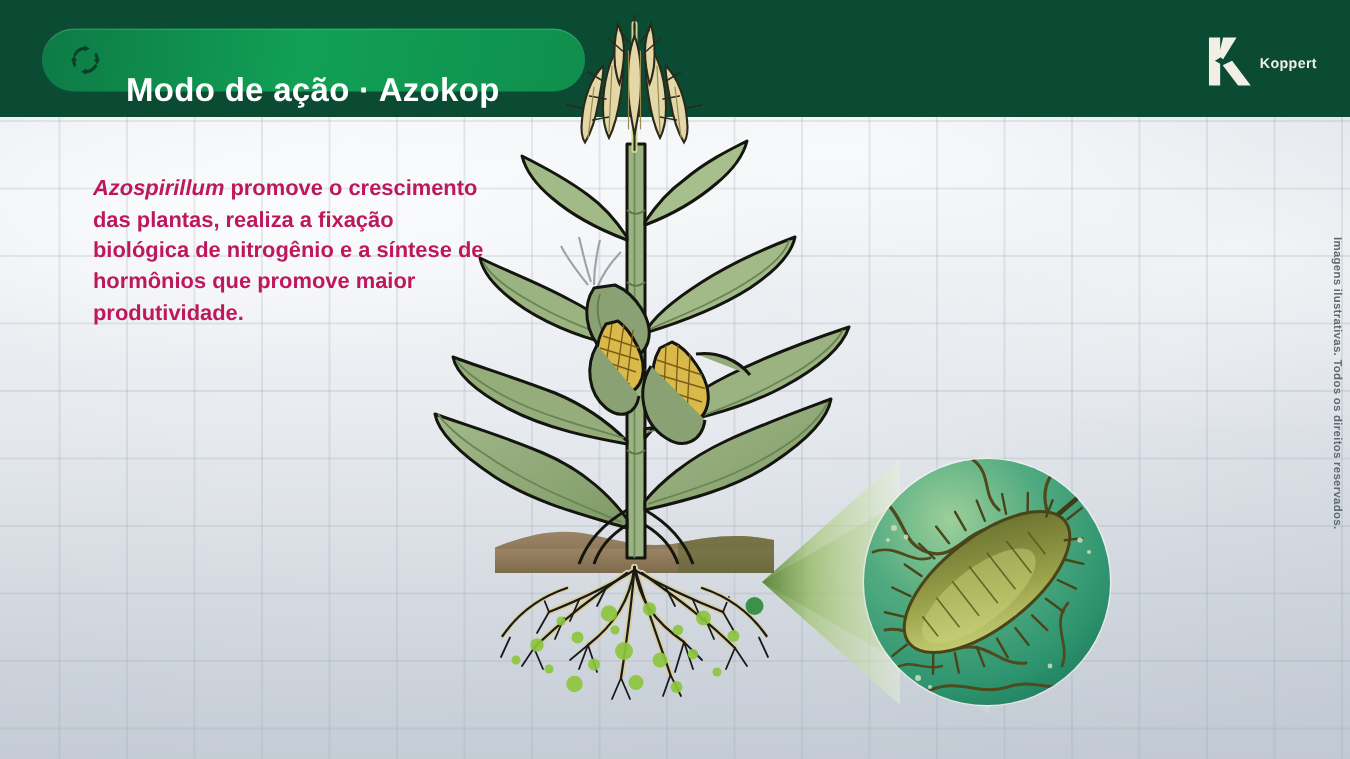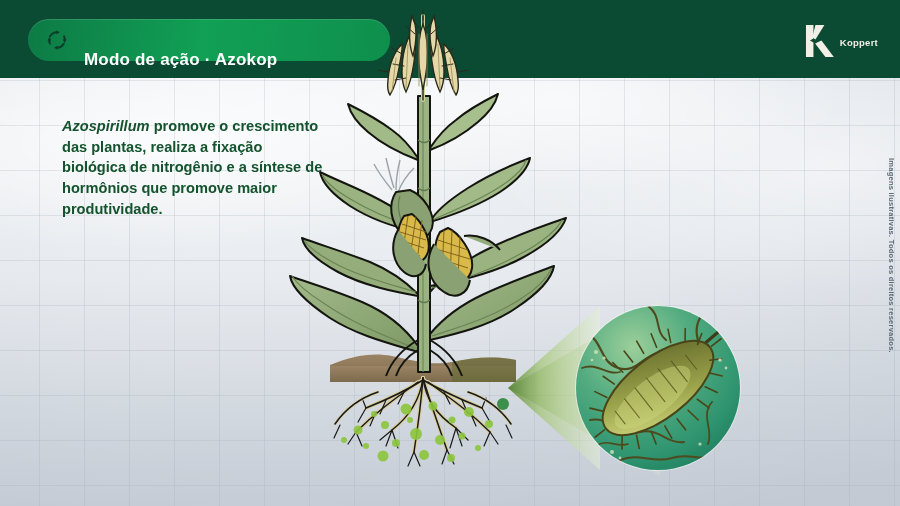--- a/index.html
+++ b/index.html
@@ -51,39 +51,39 @@
     position:absolute;left:28px;top:19px;
     height:42px;min-width:320px;
     border-radius:21px;
     background:linear-gradient(100deg,#0d7a45 0%, #11a055 48%, #0f8f4d 100%);
     display:flex;align-items:center;gap:14px;
     padding:0 26px 0 16px;
     box-shadow:inset 0 1px 0 rgba(255,255,255,.14);
   }
   .badge-icon{width:26px;height:26px;display:block;flex:0 0 26px;}
   .badge-label{
-    color:#ffffff;font-size:17px;font-weight:700;letter-spacing:.2px;
+    color:#ffffff;font-size:22px;font-weight:700;letter-spacing:.2px;
     white-space:nowrap;
     margin-top:40px;
   }
 
   
   .logo{
     position:absolute;right:22px;top:14px;width:78px;height:54px;
     display:flex;flex-direction:row;align-items:center;justify-content:flex-start;
   }
   .logo-mark{display:block;}
   .logo-word{
     color:#f2efe6;font-size:9.5px;font-weight:600;letter-spacing:.25px;margin-top:2px;
   }
 
   
   .copy{
     position:absolute;left:62px;top:116px;width:268px;
-    color:#14532d;font-size:14.6px;line-height:1.42;font-weight:700;
+    color:#be185d;font-size:14.6px;line-height:1.42;font-weight:700;
     z-index:5;
   }
   .copy em{font-style:italic;font-weight:700;}
 
   
   .rights{
     position:absolute;right:4px;top:158px;
     writing-mode:vertical-rl;
     color:#5d6a72;font-size:7.6px;font-weight:600;letter-spacing:.2px;
     white-space:nowrap;

